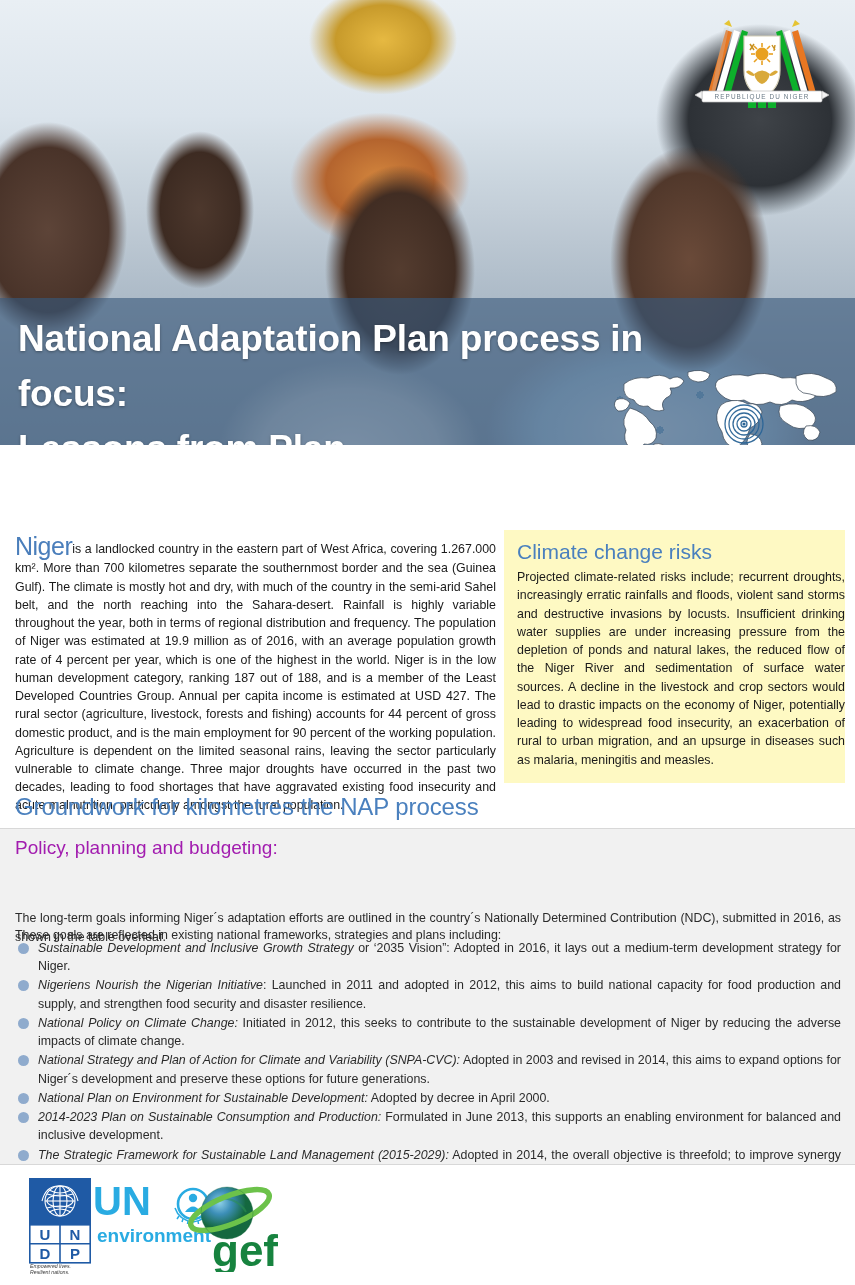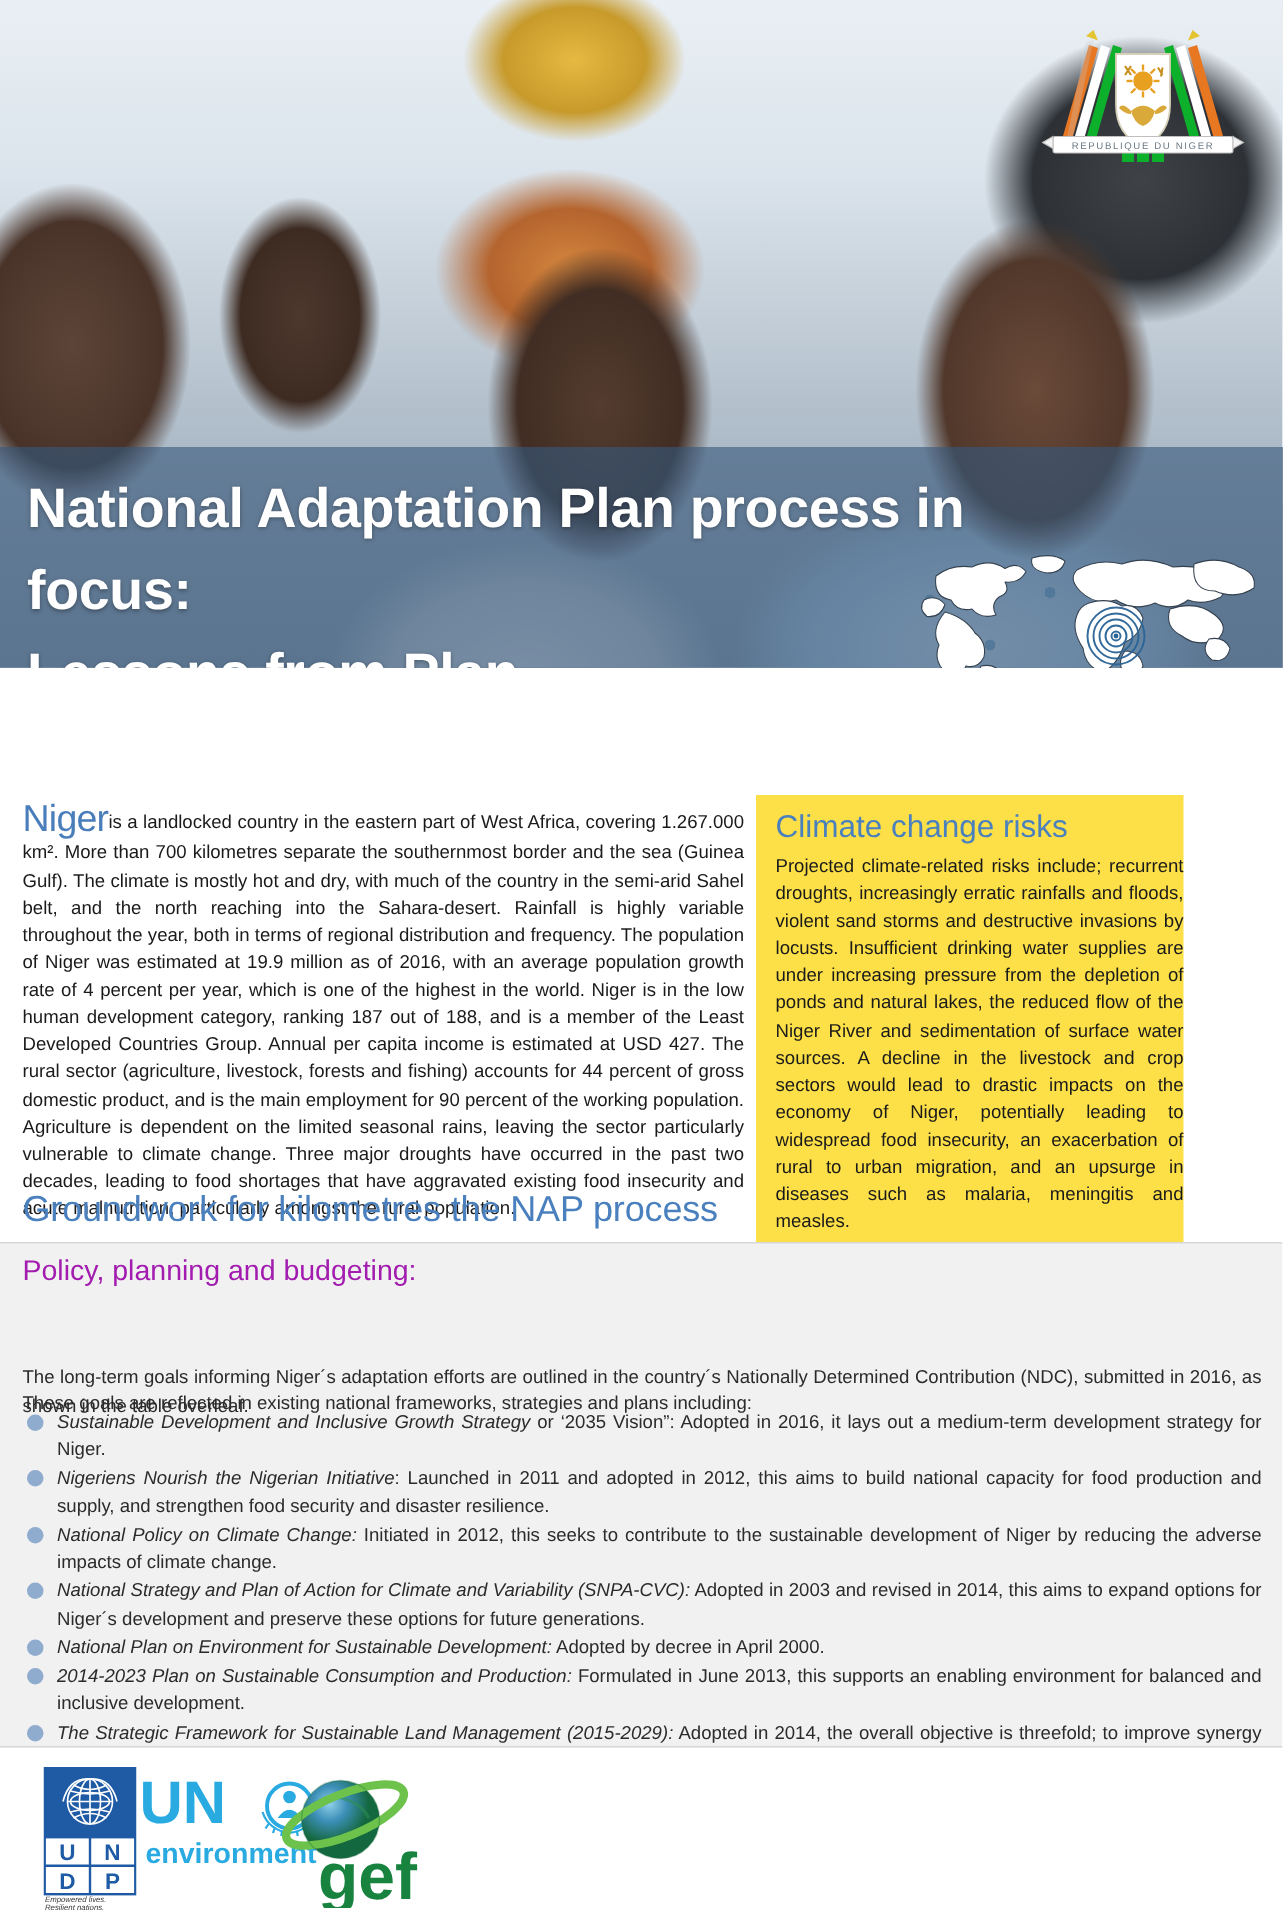--- a/index.html
+++ b/index.html
@@ -124,22 +124,22 @@
     font-size: 25px;
     font-weight: normal;
     line-height: 1;
     vertical-align: -2px;
     letter-spacing: -0.5px;
   }
   .intro-right {
     position: absolute;
     left: 504px;
     top: 18px;
-    width: 285px;
-    background: #fde047;
+    width: 341px;
+    background: #fef9c3;
     padding: 9px 0 14px 13px;
   }
   .risk-title {
     color: #4a80be;
     font-size: 21px;
     line-height: 1.25;
     margin-bottom: 3px;
   }
   .risk-body {
     font-size: 12.4px;

